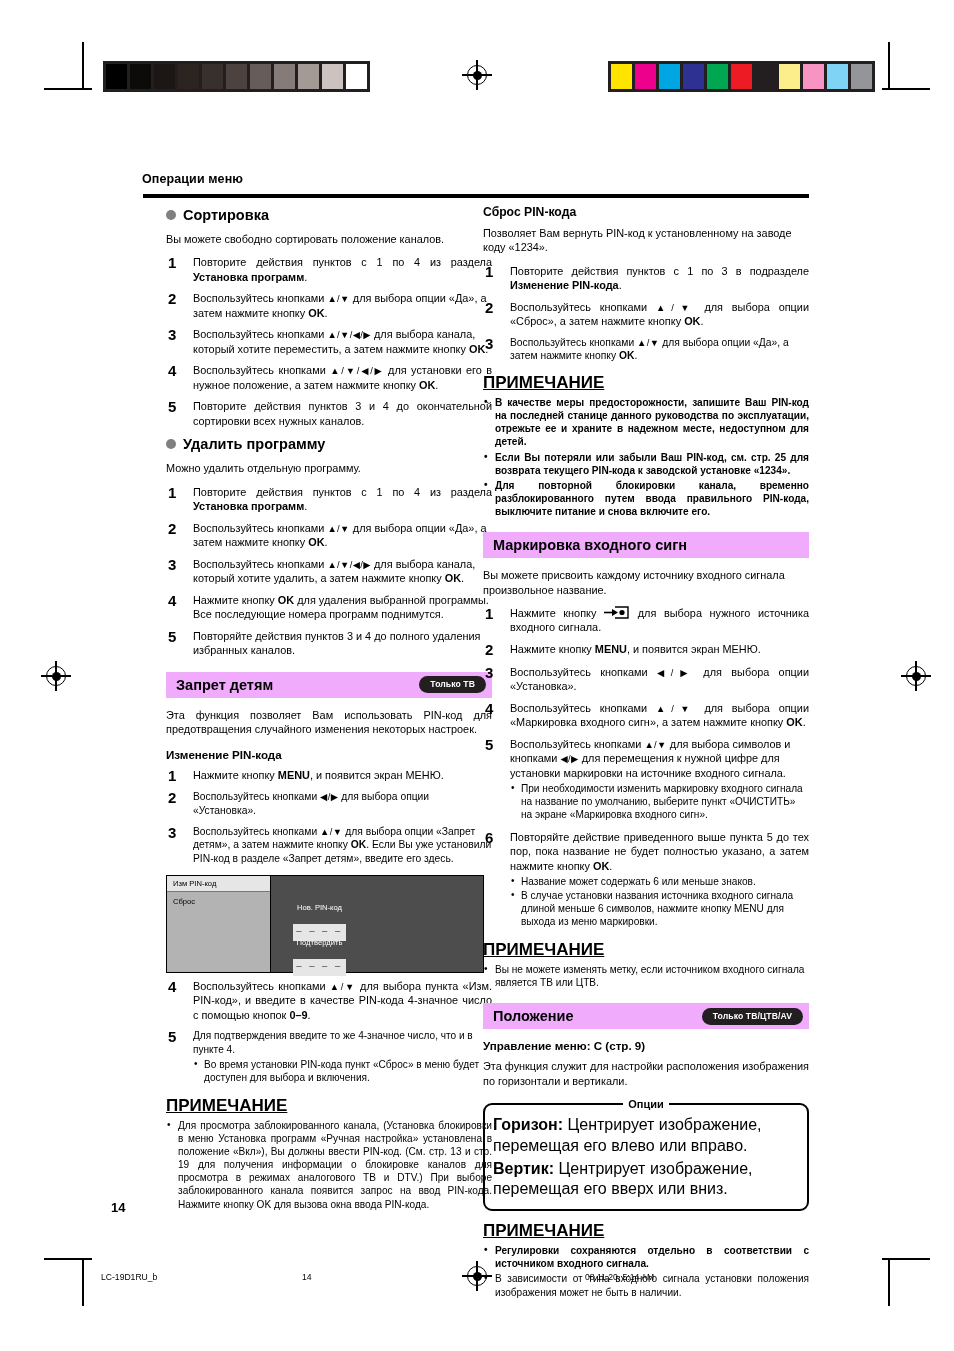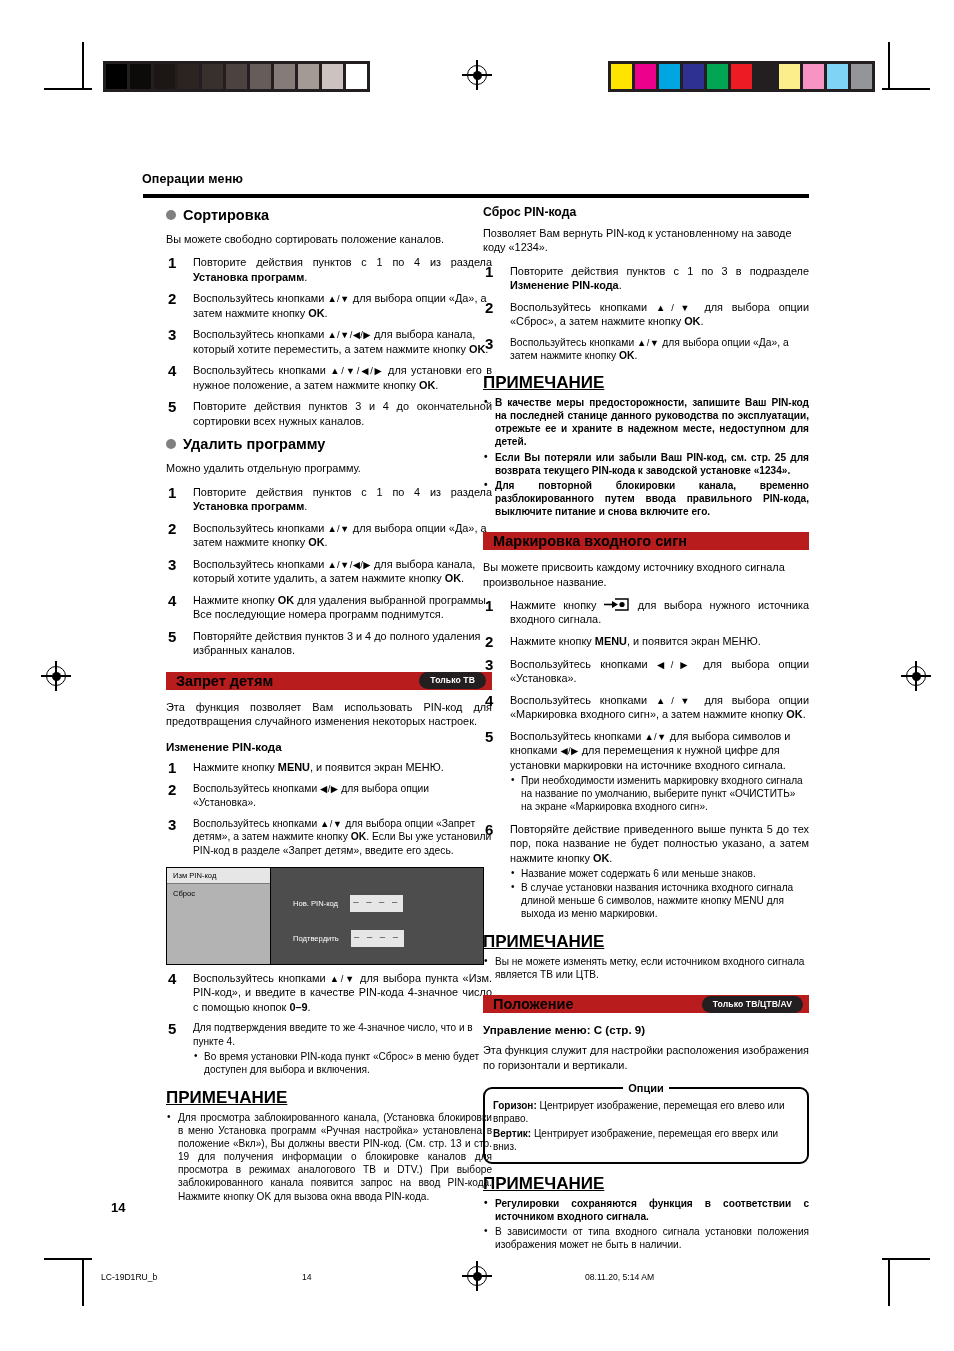--- a/index.html
+++ b/index.html
@@ -48,21 +48,21 @@
   .bullet-head {
     display: flex; align-items: center; gap: 7px;
     font-size: 14.5px; font-weight: bold; margin: 4px 0 9px 0;
   }
   .bullet-head .dot {
     width: 10px; height: 10px; border-radius: 50%; background: #808080; flex: none;
   }
 
   
   .band {
-    background: #b91c1c; height: 18px; display: flex; align-items: center;
+    background: #f0abfc; height: 26px; display: flex; align-items: center;
     justify-content: space-between; padding: 0 6px 0 10px; margin: 14px 0 10px 0;
   }
   .band .title { font-size: 14.5px; font-weight: bold; }
   .pill {
     background: #231f20; color: #fff; border-radius: 10px;
     font-size: 8.6px; font-weight: bold; padding: 3px 11px 4px 11px;
     letter-spacing: .1px; white-space: nowrap;
   }
 
   p.body {
@@ -113,38 +113,38 @@
 
   
   fieldset.options {
     border: 2px solid #000; border-radius: 9px; margin: 10px 0 0 0;
     padding: 3px 8px 7px 8px;
   }
   fieldset.options legend {
     font-size: 11px; font-weight: bold; padding: 0 5px; text-align: center;
   }
   fieldset.options p {
-    margin: 2px 0; font-size: 10px; line-height: 1.3;
+    margin: 2px 0; font-size: 16px; line-height: 1.3;
   }
   fieldset.options b { font-weight: bold; }
 
   
   .osd {
     width: 318px; height: 98px; border: 1.5px solid #000; display: flex;
     margin: 9px 0 6px 0; background: #4d4d4d;
   }
   .osd .side { width: 104px; background: #b3b3b3; border-right: 1.5px solid #000; }
   .osd .side .tab {
     background: #e6e6e6; font-size: 7.6px; padding: 3px 5px 3px 6px;
     border-bottom: 1px solid #7a7a7a;
   }
   .osd .side .item { font-size: 7.6px; padding: 5px 5px 3px 6px; }
   .osd .main { flex: 1; position: relative; }
   .osd .row {
-    position: absolute; left: 22px; display: flex; align-items: center; gap: 12px;
+    position: absolute; left: 22px; display: flex; align-items: center; gap: 12px; flex-direction: column;
   }
   .osd .row .lbl { color: #ffffff; font-size: 7.6px; }
   .osd .row .box {
     width: 53px; height: 17px; background: #e6e6e6; color: #333;
     font-size: 9.5px; letter-spacing: 2.5px; display: flex;
     align-items: center; justify-content: center; padding-bottom: 3px;
   }
   .osd .row.r1 { top: 27px; }
   .osd .row.r2 { top: 62px; }
 
@@ -446,21 +446,21 @@
     <p class="body">Эта функция служит для настройки расположения изображения по горизонтали и вертикали.</p>
 
     <fieldset class="options">
       <legend>Опции</legend>
       <p><b>Горизон:</b><span> Центрирует изображение, перемещая его влево или вправо.</span></p>
       <p><b>Вертик:</b><span> Центрирует изображение, перемещая его вверх или вниз.</span></p>
     </fieldset>
 
     <div class="note-title">ПРИМЕЧАНИЕ</div>
     <ul class="notes">
-      <li class="bold">Регулировки сохраняются функция в соответствии с источником входного сигнала.</li>
+      <li class="bold">Регулировки сохраняются отдельно в соответствии с источником входного сигнала.</li>
       <li>В зависимости от типа входного сигнала установки положения изображения может не быть в наличии.</li>
     </ul>
   </div>
 
   <div class="pageno">14</div>
 </div>
 
 <div class="footer" style="left:101px; top:1272px;">LC-19D1RU_b</div>
 <div class="footer" style="left:302px; top:1272px;">14</div>
 <div class="footer" style="left:585px; top:1272px;">08.11.20, 5:14 AM</div>

